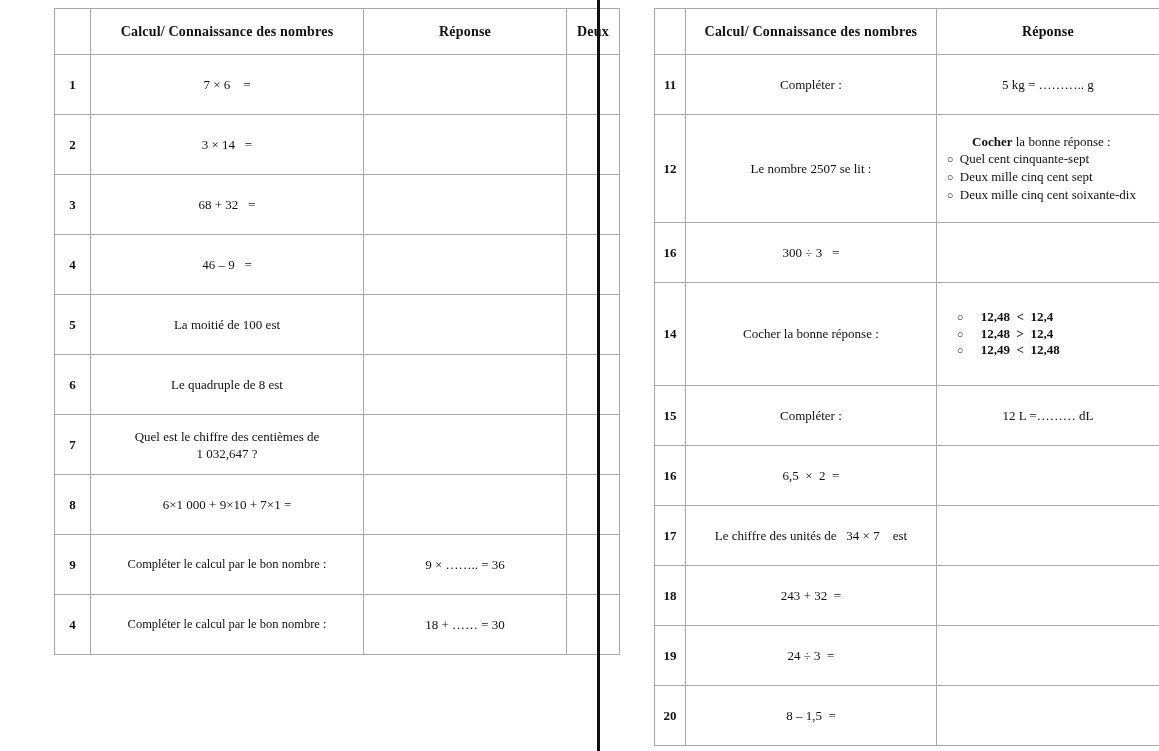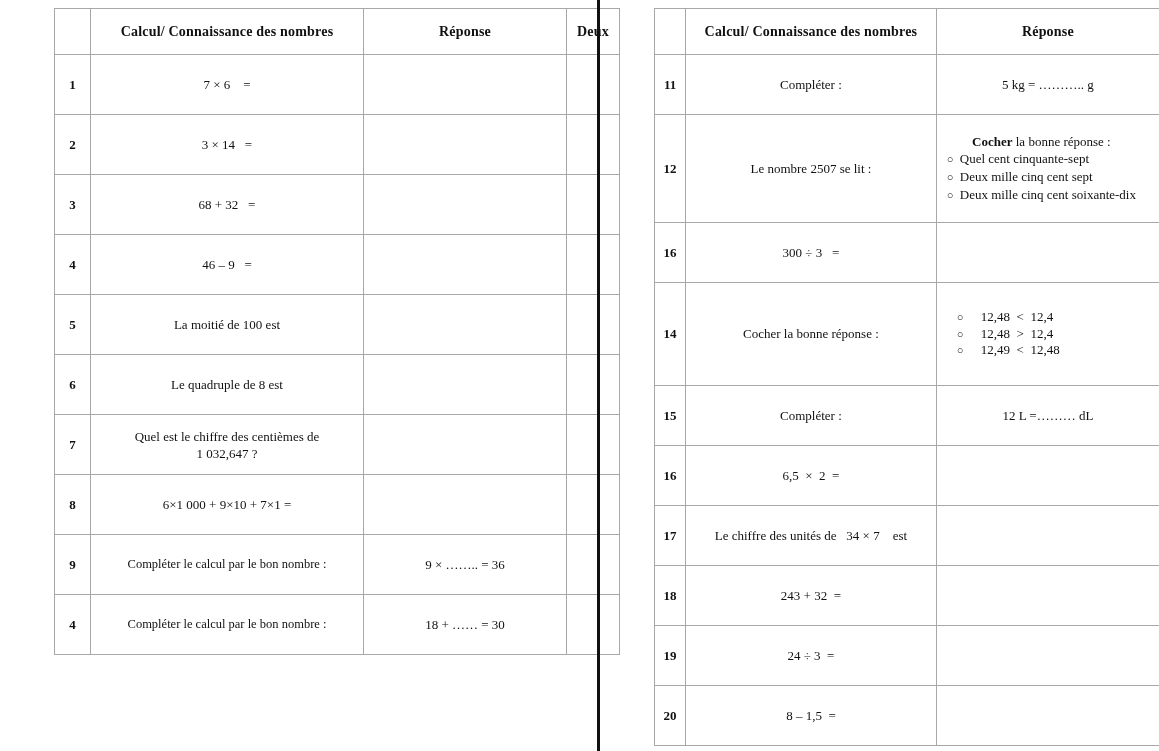--- a/index.html
+++ b/index.html
@@ -13,21 +13,21 @@
     td.num { font-weight: bold; font-size: 13px; }
     .left { left: 10px; top: 8px; }
     .right { left: 610px; top: 8px; }
     .right table td:last-child, .right table th:last-child { border-right: none; }
     .divider { position: absolute; left: 597px; top: 0; width: 3px; height: 751px; background: #111; }
     .qcm { text-align: left; display: inline-block; line-height: 17px; font-size: 13px; }
     .qcm .title { text-align: center; display: block; }
     .qcm .opt { display: block; white-space: nowrap; }
     .bullet { display: inline-block; width: 13px; font-size: 11px; }
     .cmp { display: inline-block; text-align: left; line-height: 16.5px; font-size: 13px; margin-left: 20px; }
-    .cmp .opt { display: block; white-space: nowrap; }
+    .cmp .opt { display: block; white-space: nowrap; font-weight: bold; }
     .cmp .bullet { width: 24px; }
     .two-line { line-height: 17px; display: inline-block; }
   </style>
 </head>
 <body>
 
 <div class="sheet left">
   <table>
     <colgroup>
         <col style="width:36px">

